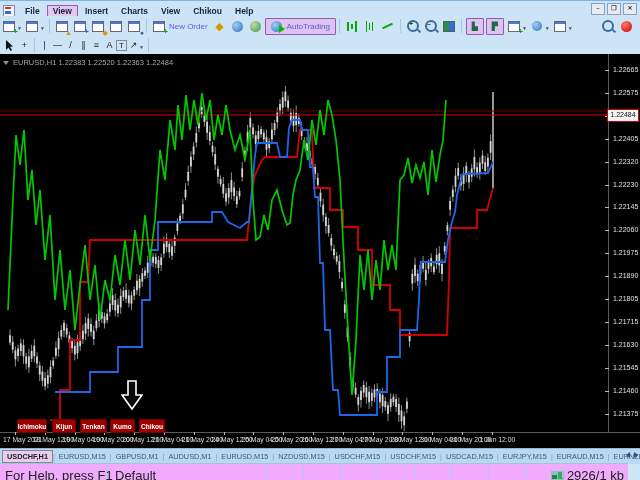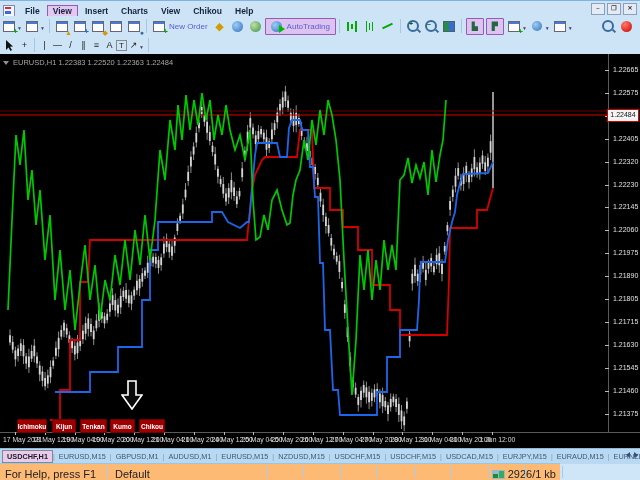--- a/index.html
+++ b/index.html
@@ -63,22 +63,22 @@
   
   #tabbar{position:absolute;left:0;top:448px;width:640px;height:15px;background:#b9d9f2;
           border-top:1px solid #8fb8da;display:flex;align-items:center;overflow:hidden;}
   .tab{font-size:7.3px;color:#3c5a78;padding:1px 4px;white-space:nowrap;}
   .tab.active{background:#e9cce9;border:1px solid #888;color:#1a1a2a;font-weight:bold;margin-left:2px;}
   .tab-sep{color:#7a9ab8;font-size:7px;}
   #tab-scroll{position:absolute;right:2px;top:3px;display:flex;gap:4px;}
   .tri-l{width:0;height:0;border-top:3px solid transparent;border-bottom:3px solid transparent;border-right:4px solid #35507a;}
   .tri-r{width:0;height:0;border-top:3px solid transparent;border-bottom:3px solid transparent;border-left:4px solid #35507a;}
   
-  #statusbar{position:absolute;left:0;top:463px;width:560px;height:17px;background:#fdba74;
-             border-top:1px solid #9ec4e0;font-size:11px;color:#222;}
+  #statusbar{position:absolute;left:0;top:463px;width:628px;height:17px;background:#f0abfc;
+             border-top:1px solid #9ec4e0;font-size:13px;color:#222;}
   .sb-sep{position:absolute;top:2px;width:1px;height:12px;background:#a9cde8;}
   #sb-help{position:absolute;left:5px;top:4px;}
   #sb-profile{position:absolute;left:115px;top:4px;}
   #sb-traffic{position:absolute;right:4px;top:4px;display:flex;align-items:center;gap:3px;}
   #traffic-icon{width:13px;height:9px;position:relative;background:#9ab8cc;}
   #traffic-icon::before{content:"";position:absolute;left:1px;bottom:1px;width:5px;height:4px;background:#1c8c3c;}
   #traffic-icon::after{content:"";position:absolute;right:1px;bottom:1px;width:5px;height:7px;background:#2fae5f;}
 </style>
 </head>
 <body>

